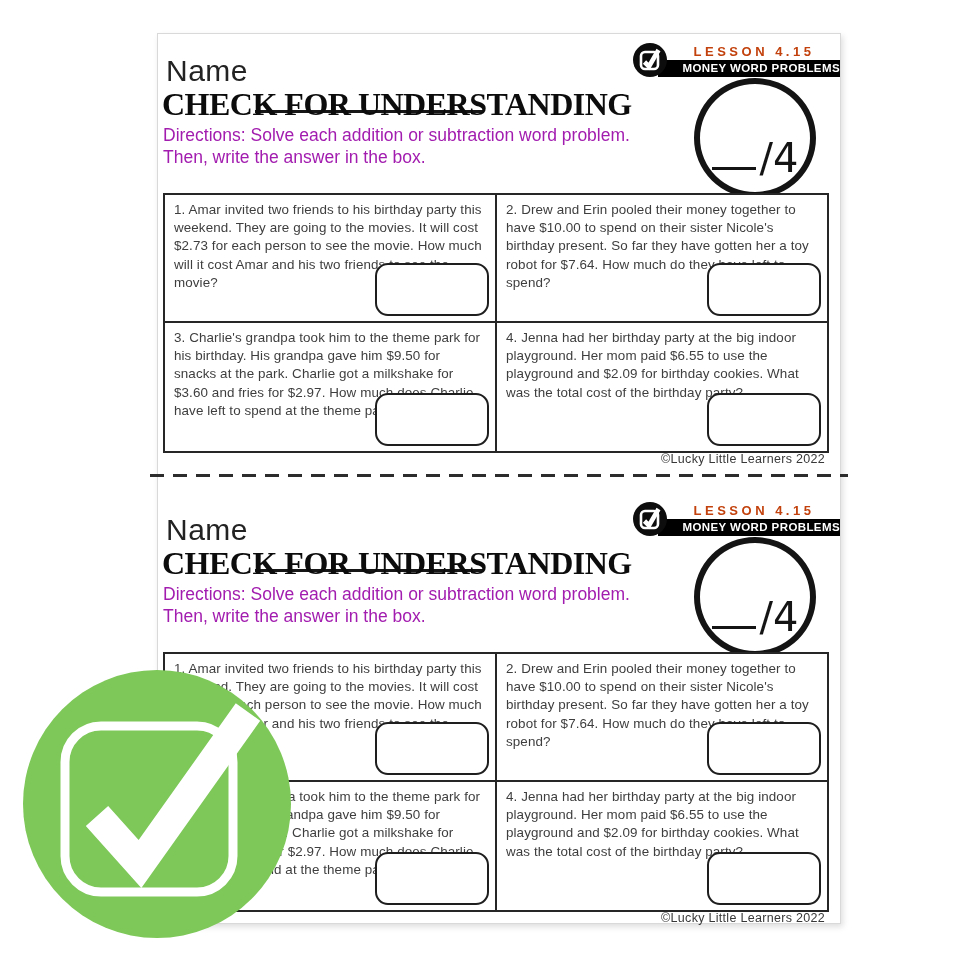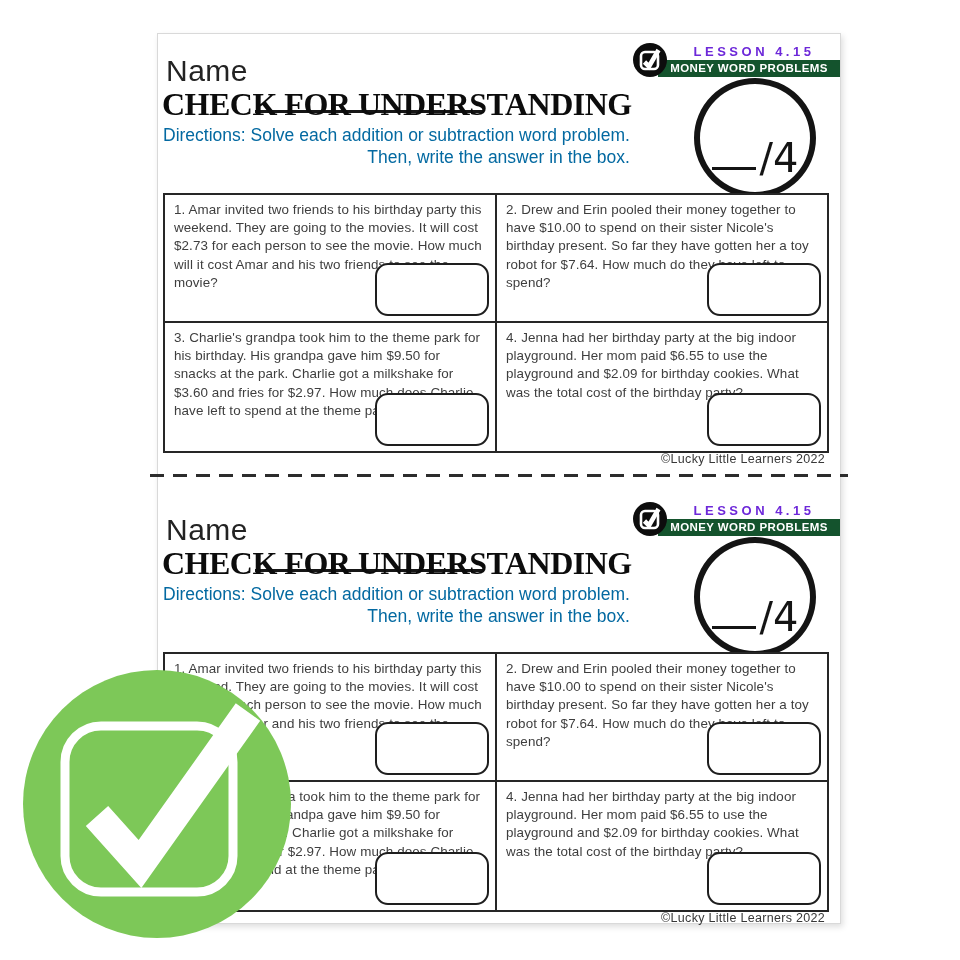--- a/index.html
+++ b/index.html
@@ -8,28 +8,28 @@
   .sheet{position:absolute;left:157px;top:33px;width:682px;height:889px;background:#fff;
          border:1px solid #d9d9d9;box-shadow:2px 3px 6px rgba(0,0,0,.13);z-index:1;}
   .half{position:absolute;left:0;top:0;width:682px;height:444px;}
   .half--second{top:459px;}
 
   .name-label{position:absolute;left:8px;top:20px;font-size:30px;color:#232323;letter-spacing:.5px;}
   .name-line{position:absolute;left:97px;top:76px;width:228px;height:0;border-bottom:3px solid #161616;}
 
   .badge{position:absolute;right:0;top:10px;width:182px;height:46px;}
   .badge-lesson{position:absolute;right:6px;top:0;width:160px;text-align:center;
-                font-size:13px;font-weight:700;letter-spacing:3.5px;color:#6d28d9;white-space:nowrap;}
-  .badge-bar{position:absolute;left:0;right:0;top:16px;height:17px;background:#14532d;color:#fff;
-             font-size:11.5px;font-weight:700;letter-spacing:.4px;text-align:center;line-height:17px;white-space:nowrap;}
+                font-size:13px;font-weight:700;letter-spacing:3.5px;color:#c2410c;white-space:nowrap;}
+  .badge-bar{position:absolute;left:0;right:0;top:16px;height:17px;background:#000000;color:#fff;
+             font-size:11.5px;font-weight:700;letter-spacing:.4px;text-align:right;line-height:17px;white-space:nowrap;}
   .badge-check{position:absolute;left:-27px;top:-3px;width:38px;height:38px;z-index:2;}
 
   .sheet-title{position:absolute;left:4px;top:52px;font-size:32px;font-weight:800;color:#0c0c0c;
                font-family:Liberation Serif, serif;letter-spacing:-.5px;white-space:nowrap;}
-  .directions{position:absolute;left:5px;top:90px;font-size:17.5px;color:#0369a1;line-height:22px;text-align:right;}
+  .directions{position:absolute;left:5px;top:90px;font-size:17.5px;color:#a21caf;line-height:22px;}
 
   .score-circle{position:absolute;left:536px;top:44px;width:110px;height:108px;border:6px solid #141414;
                 border-radius:50%;background:#fff;display:flex;align-items:flex-end;justify-content:center;}
   .score-blank{width:44px;height:0;border-bottom:3px solid #141414;margin:0 4px 22px 0;}
   .score-denom{font-size:40px;line-height:1;color:#141414;margin-bottom:14px;font-family:"DejaVu Sans",sans-serif;}
 
   .problem-table{position:absolute;left:5px;top:159px;width:662px;height:256px;border:2px solid #262626;
                  display:grid;grid-template-columns:330px 1fr;grid-template-rows:126px 1fr;background:#fff;}
   .cell{position:relative;padding:6px 9px 4px 9px;box-sizing:border-box;overflow:hidden;}
   .cell--r{border-left:2px solid #262626;}

